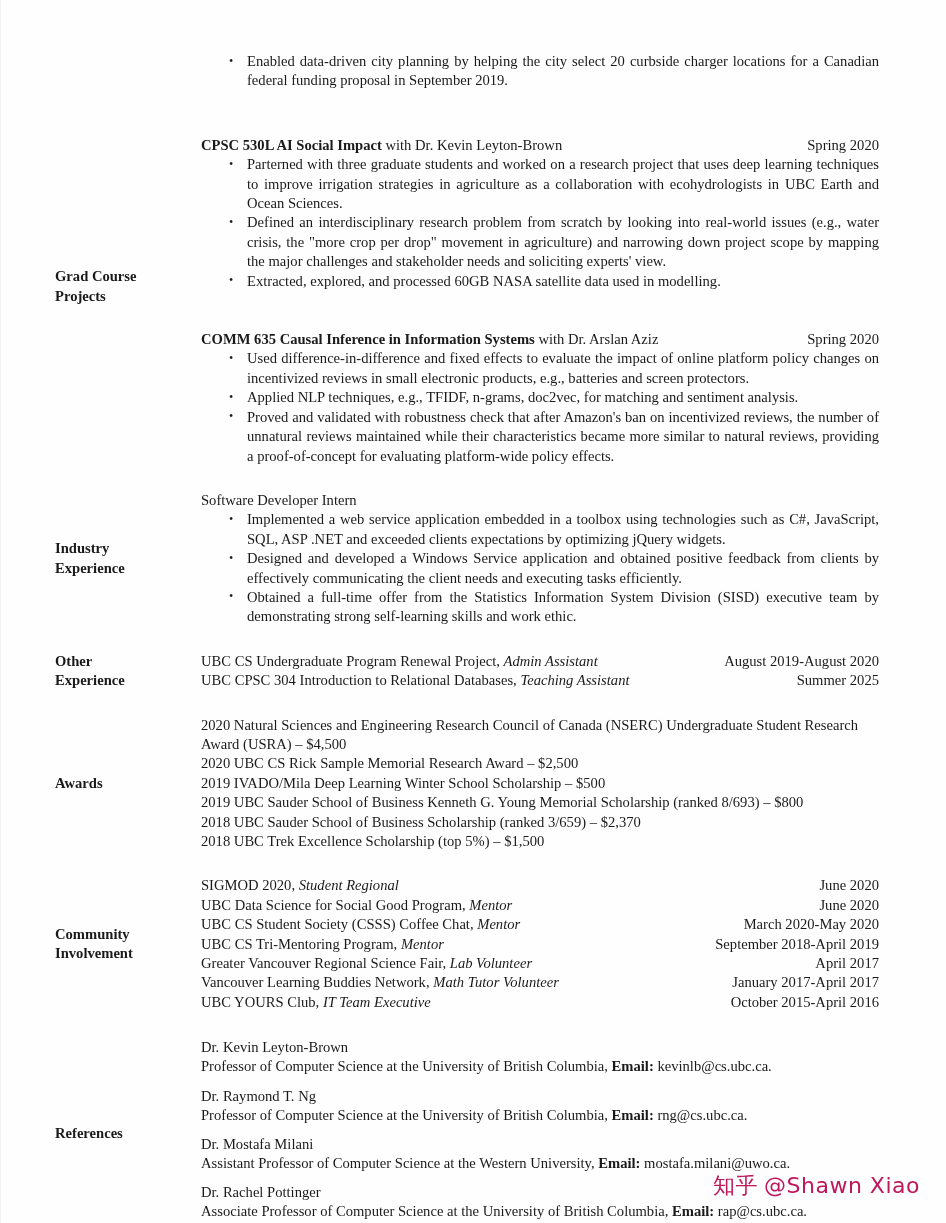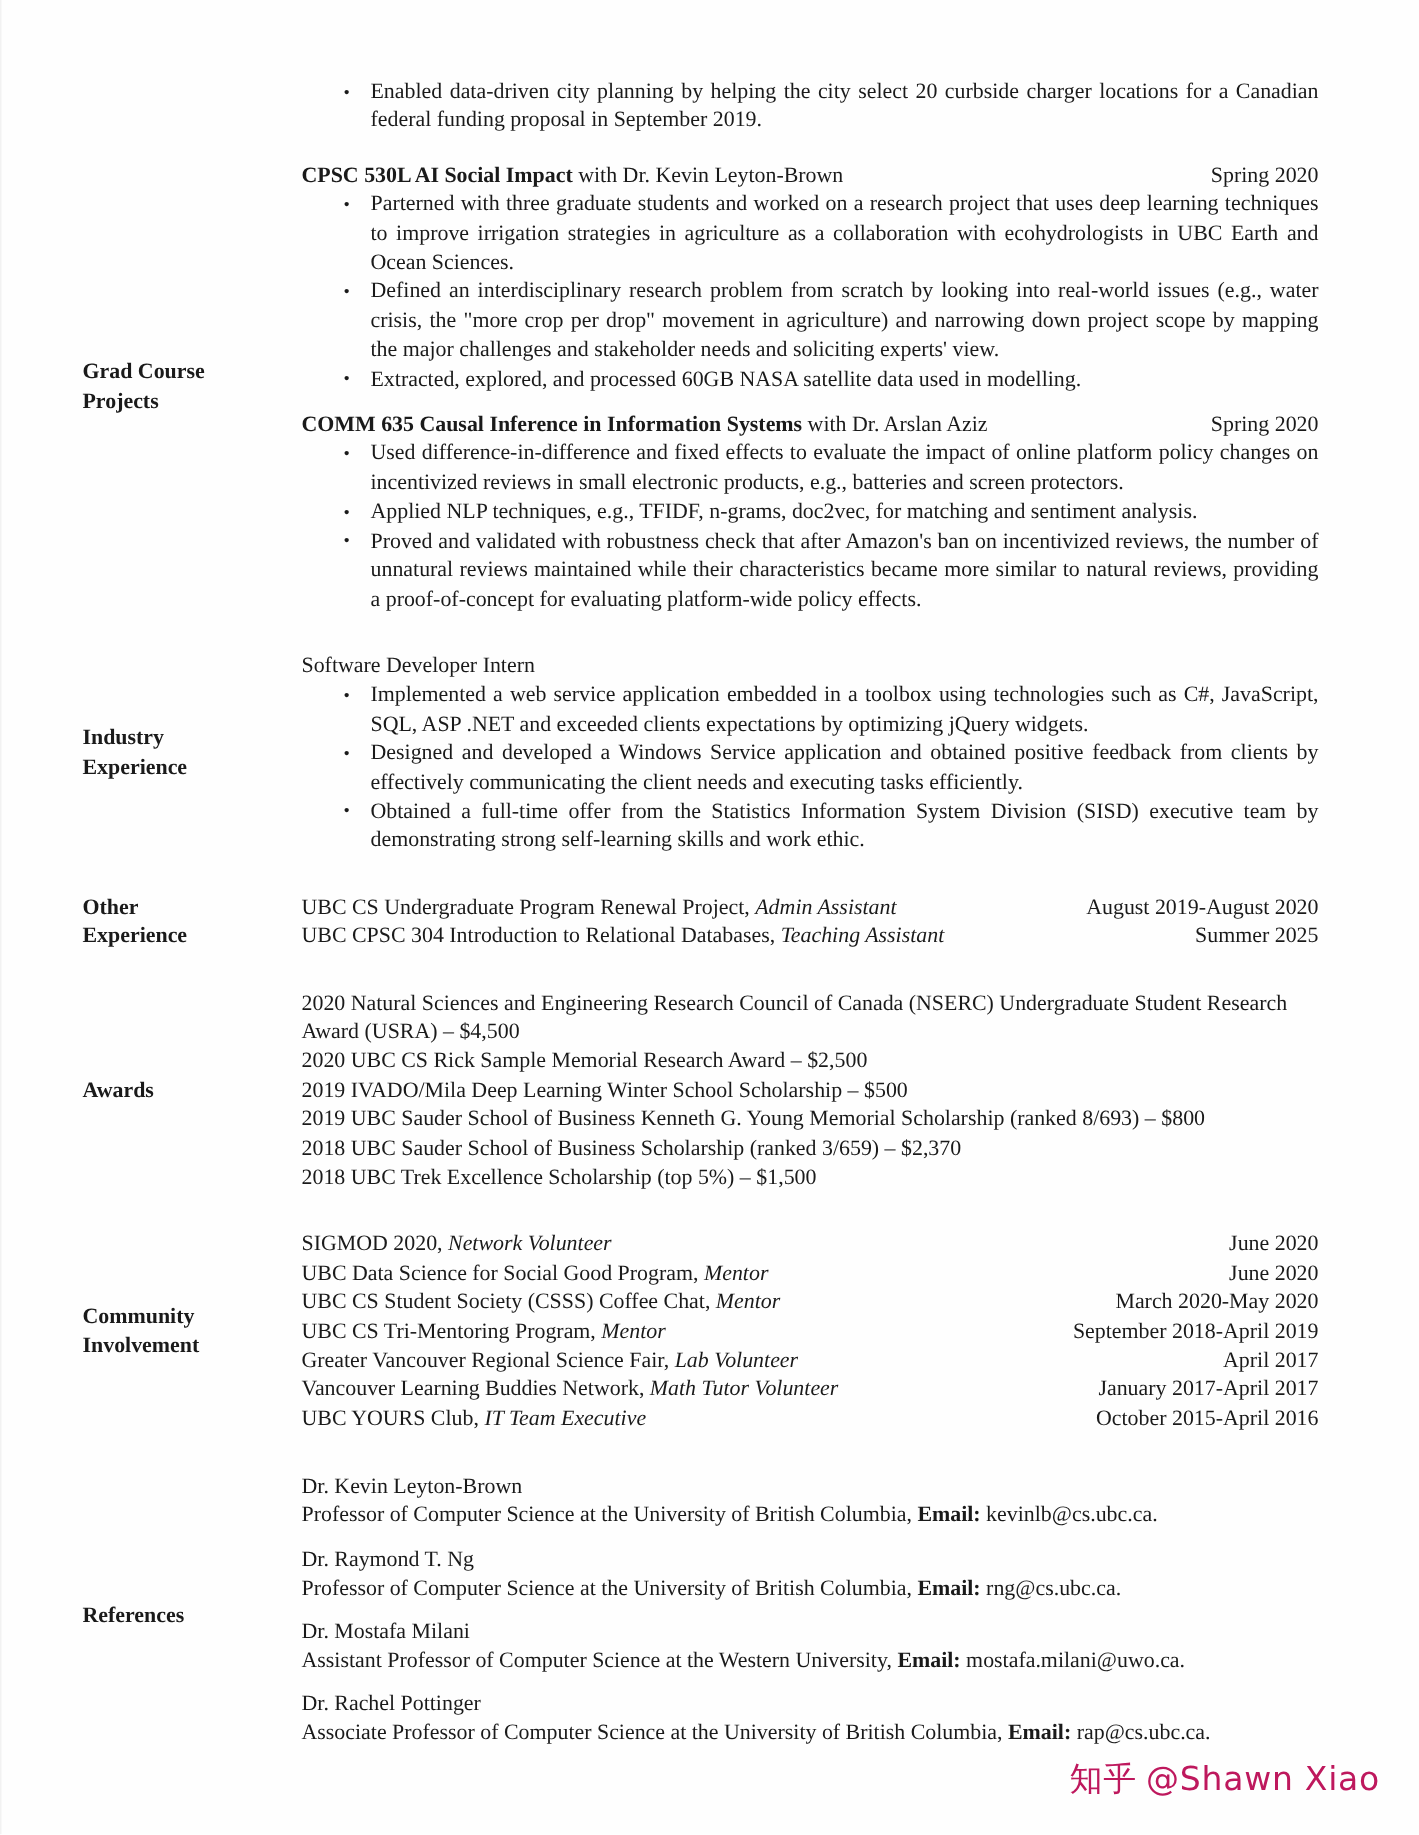--- a/index.html
+++ b/index.html
@@ -49,20 +49,21 @@
     font-size: 14.6px;
     line-height: 19.4px;
   }
 
   
   .headline {
     display: flex;
     align-items: baseline;
     justify-content: space-between;
     gap: 6px;
+    margin-top: 28px;
   }
   .headline .ht { }
   .headline .hd { white-space: nowrap; }
   .b { font-weight: bold; }
   .i { font-style: italic; }
 
   
   ul.bl {
     list-style: none;
     margin: 0;
@@ -220,21 +221,21 @@
 
     <div class="gap-l"></div>
 
     <div class="row">
       <div class="label-col">
         <div>Community</div>
         <div>Involvement</div>
       </div>
       <div class="content-col">
         <div class="lrow">
-          <div class="lt"><span>SIGMOD 2020, </span><span class="i">Network Volunteer</span></div>
+          <div class="lt"><span>SIGMOD 2020, </span><span class="i">Student Regional</span></div>
           <div class="ld">June 2020</div>
         </div>
         <div class="lrow">
           <div class="lt"><span>UBC Data Science for Social Good Program, </span><span class="i">Mentor</span></div>
           <div class="ld">June 2020</div>
         </div>
         <div class="lrow">
           <div class="lt"><span>UBC CS Student Society (CSSS) Coffee Chat, </span><span class="i">Mentor</span></div>
           <div class="ld">March 2020-May 2020</div>
         </div>

